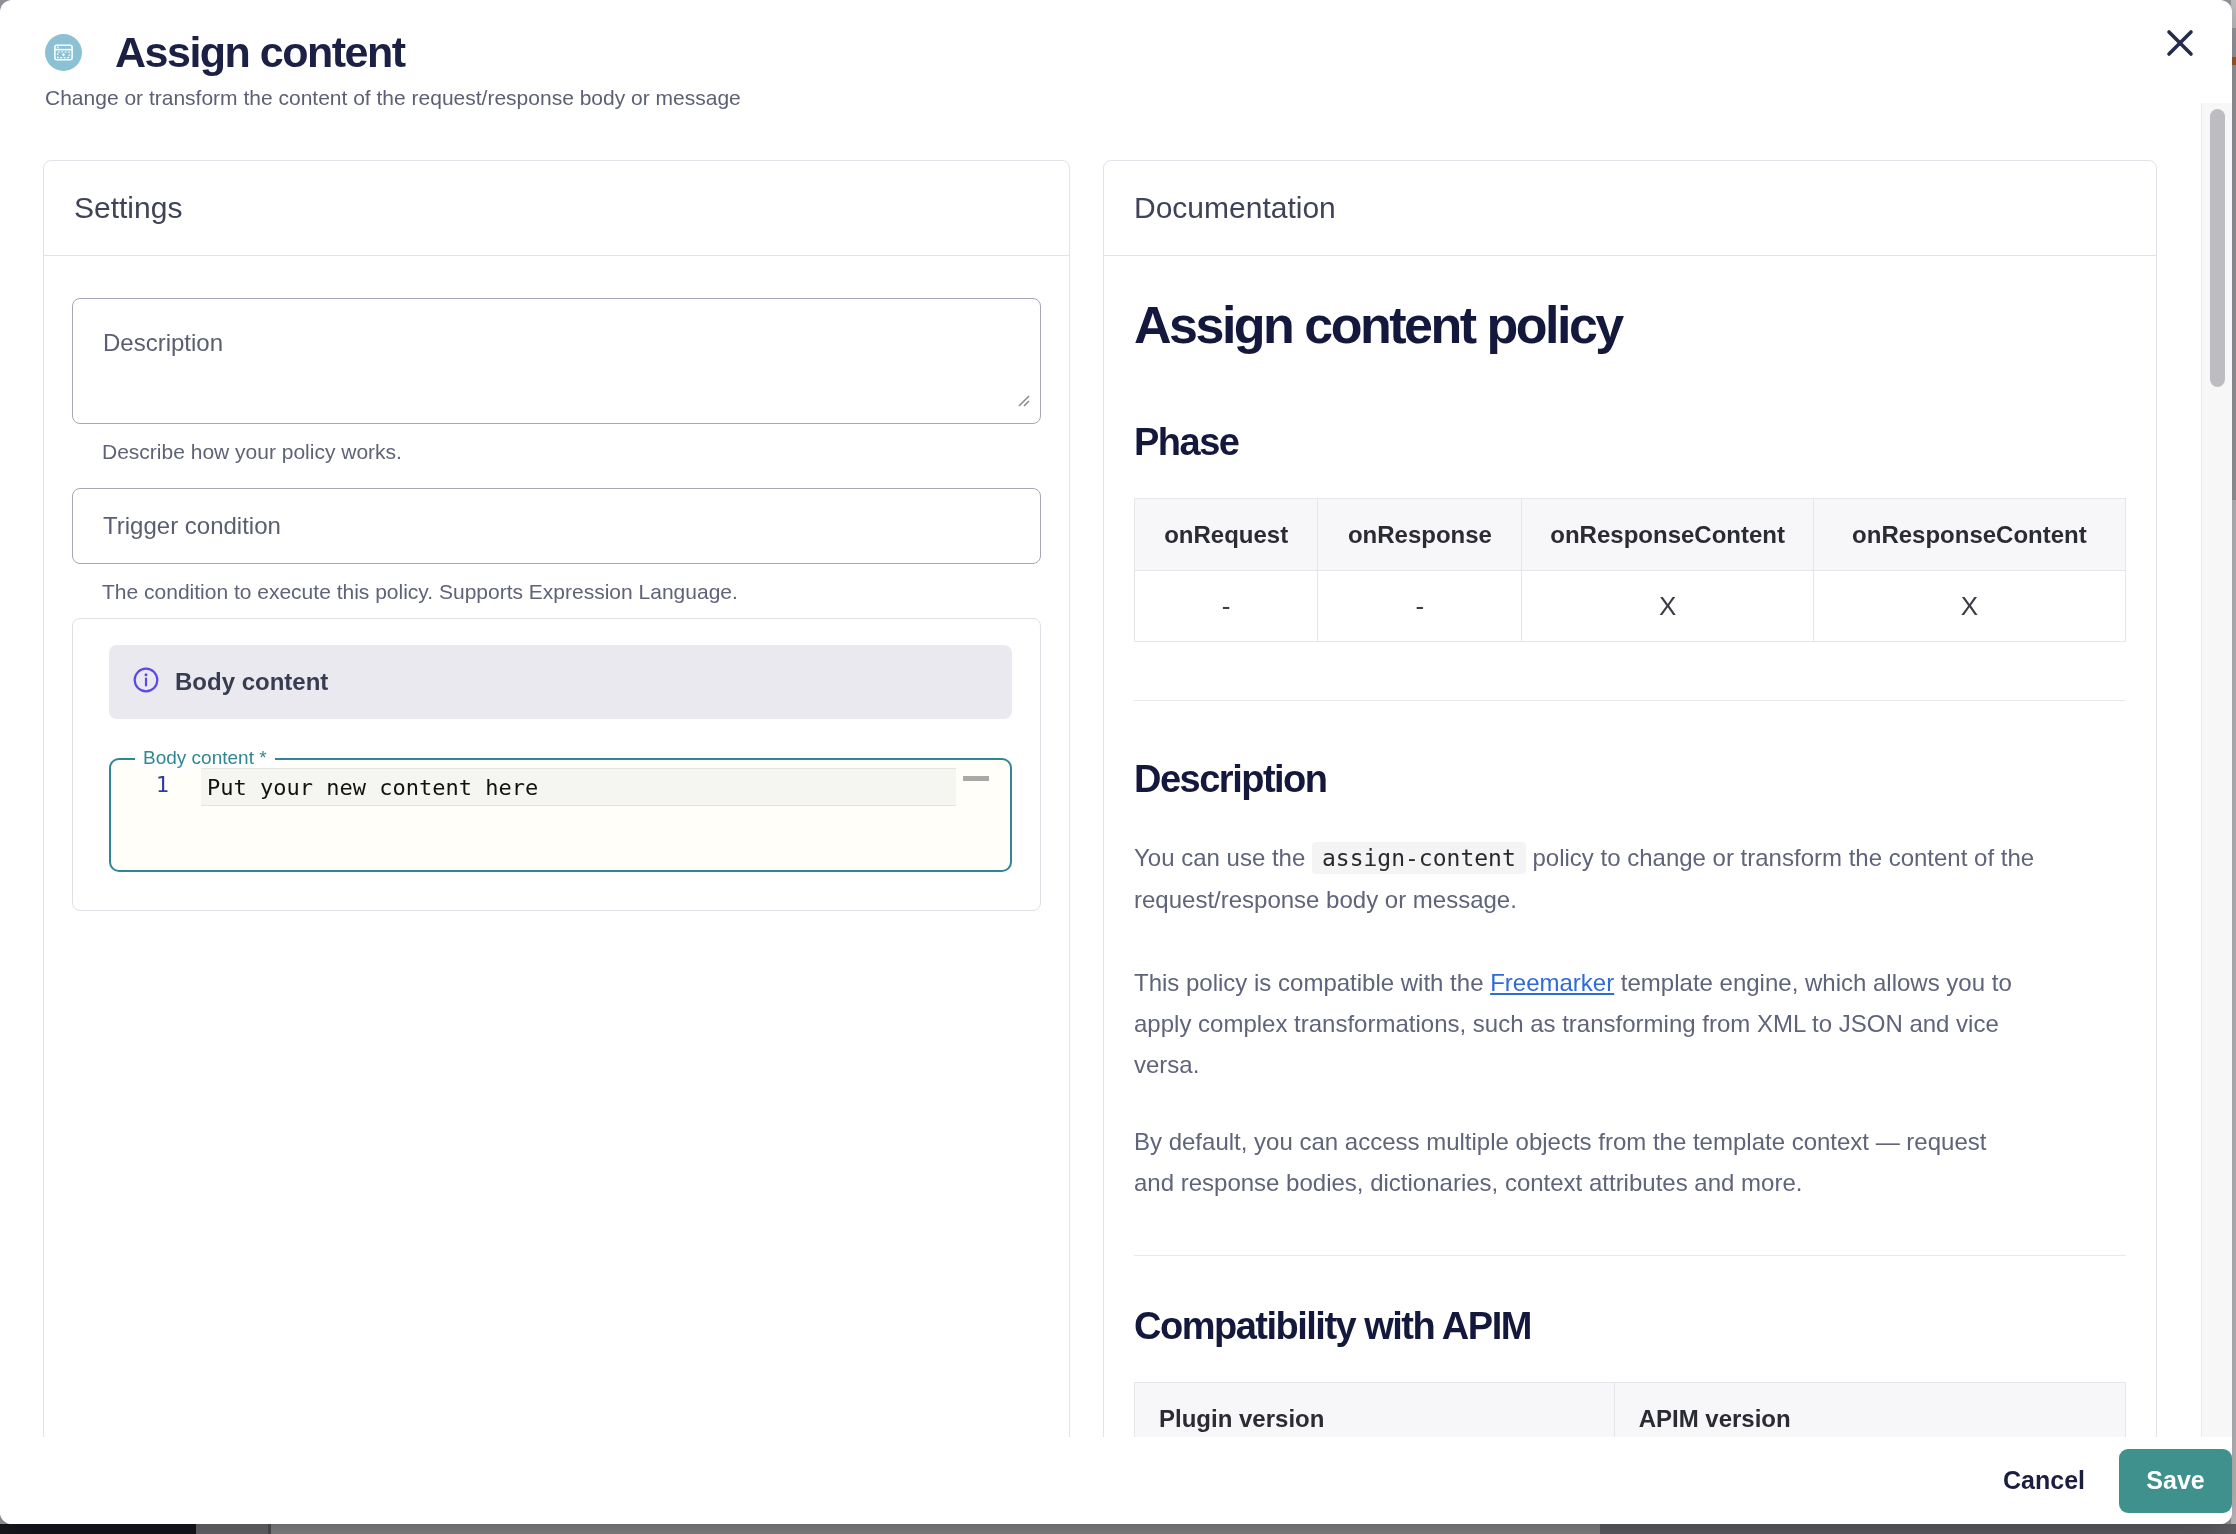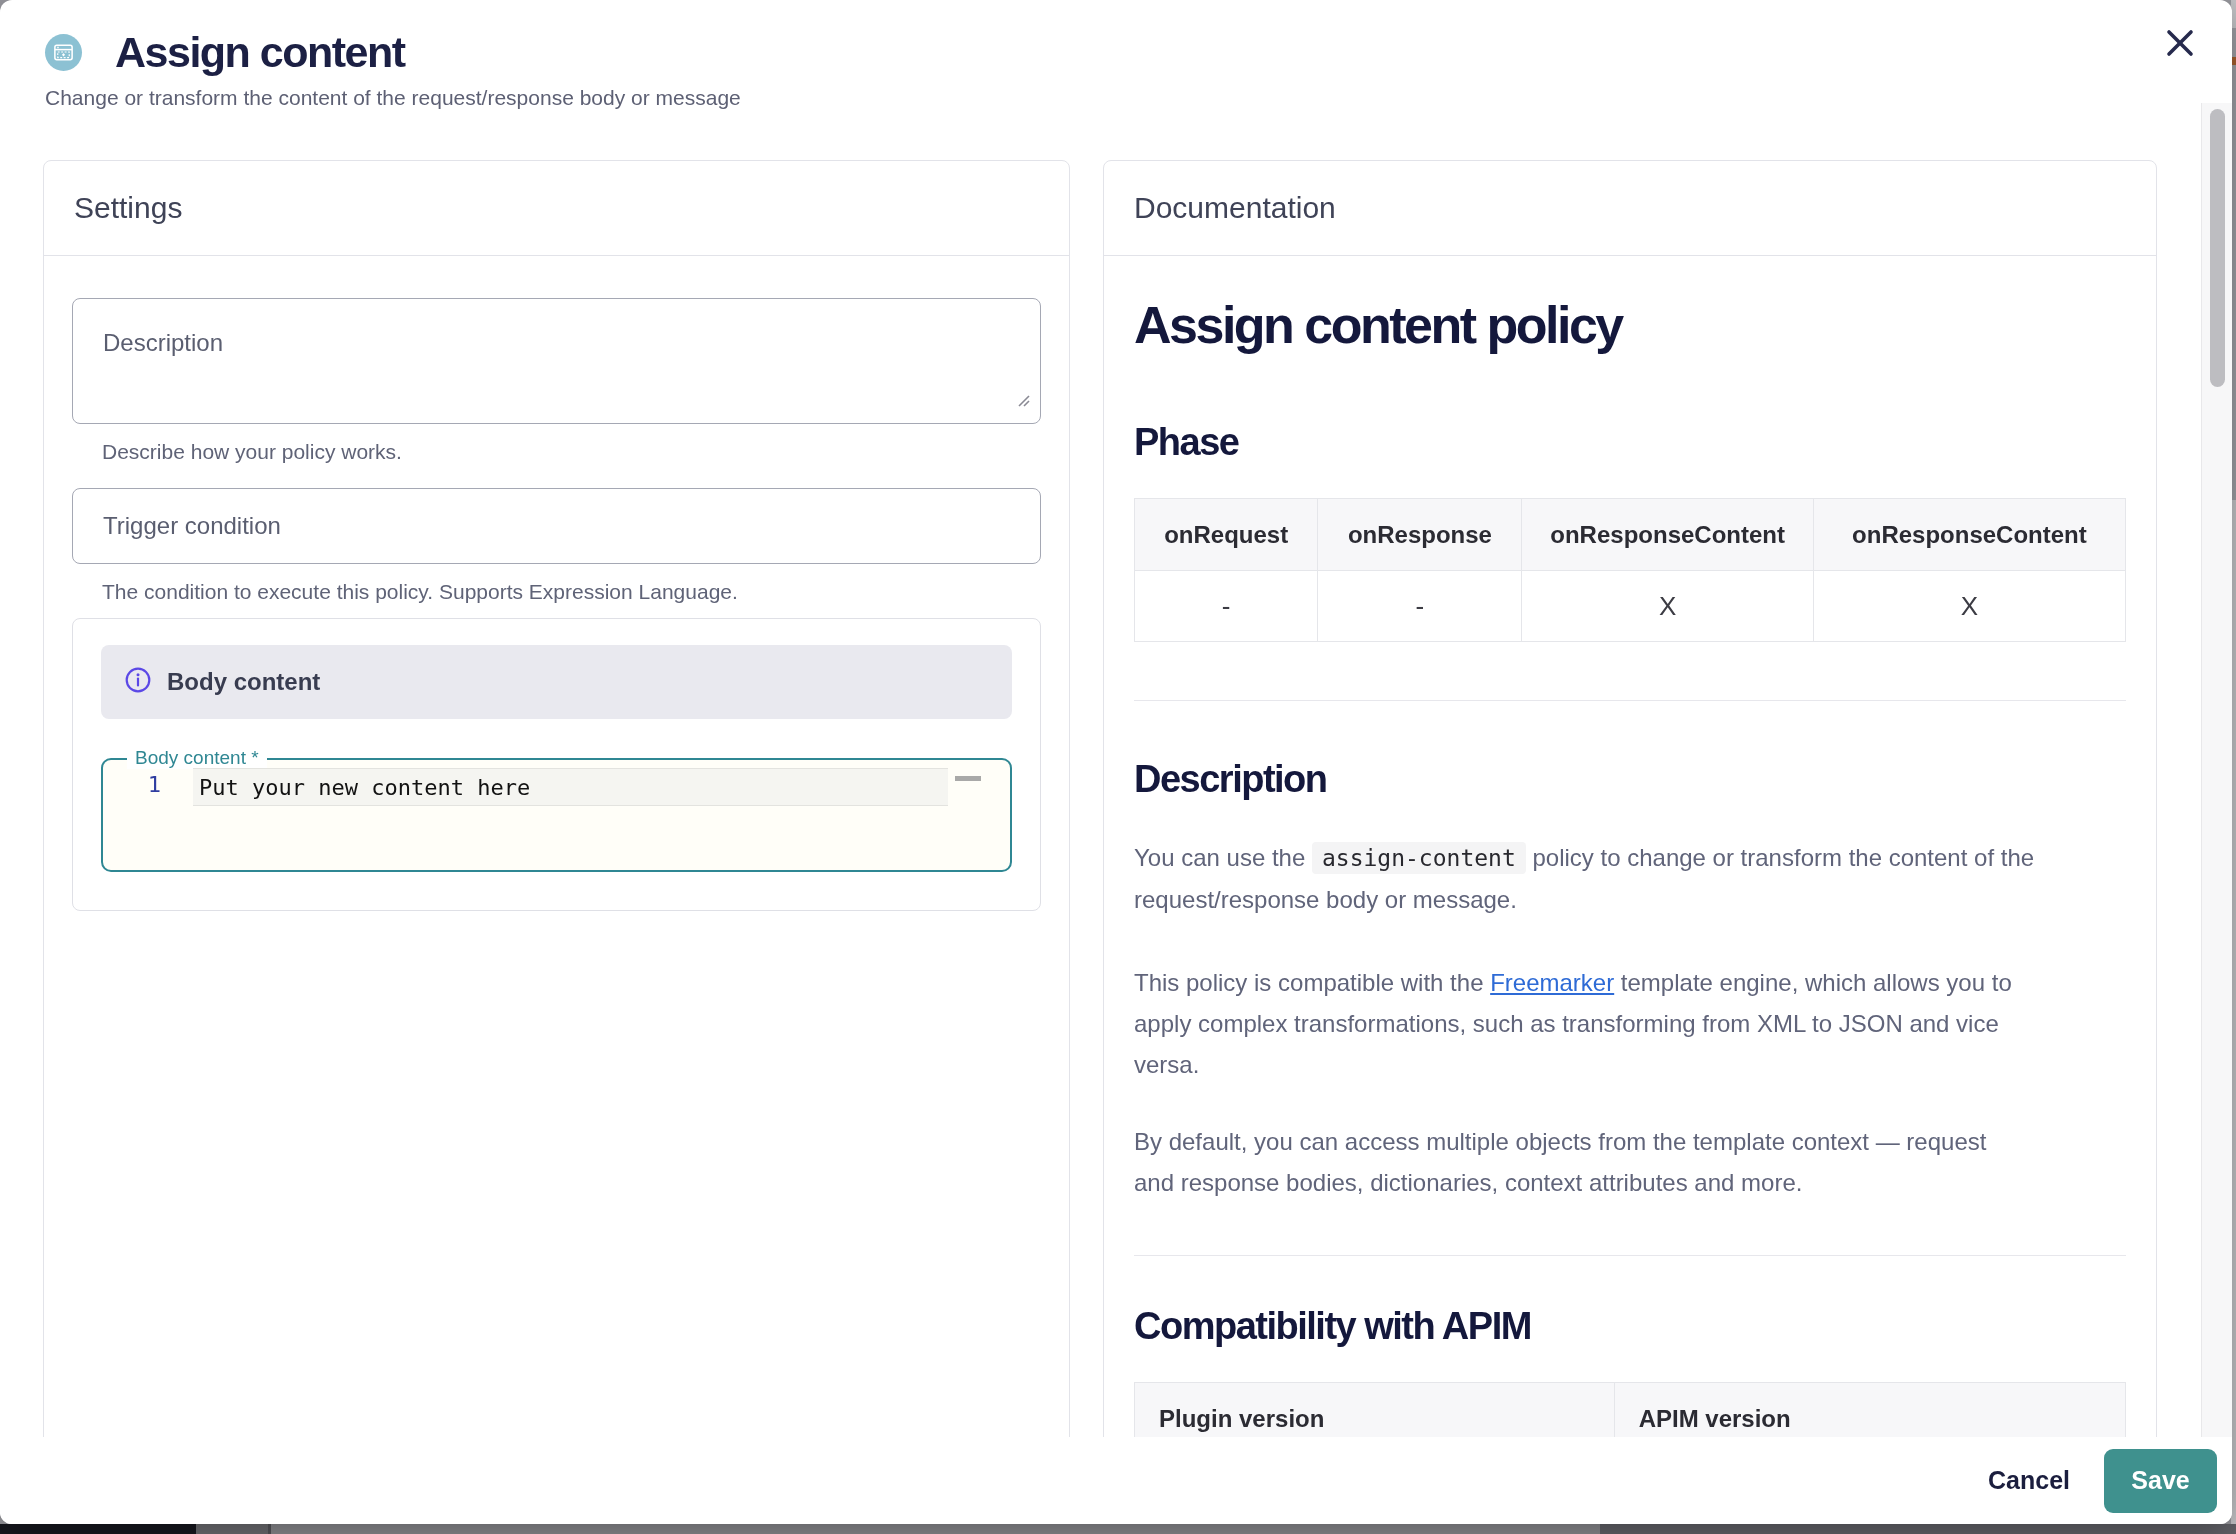--- a/index.html
+++ b/index.html
@@ -36,21 +36,21 @@
   .set-body{padding:0 28px;}
   .fld{display:block;width:100%;border:1px solid #a5a8b4;border-radius:8px;background:#fff;
     font-family:"Liberation Sans",sans-serif;font-size:24px;color:#2a2d40;outline:none;}
   .fld::placeholder{color:#5a5e70;opacity:1;}
   .ta-wrap{position:relative;margin-top:42px;}
   textarea.fld{height:126px;padding:30px 30px 0 30px;resize:none;}
   .resize-glyph{position:absolute;right:10px;bottom:12px;}
   input.fld{margin-top:22px;height:76px;padding:0 30px;}
   .hint{margin:14px 0 0 30px;font-size:21px;color:#5f6377;line-height:28px;}
   
-  .group{margin-top:12px;border:1px solid #dfe0e6;border-radius:8px;padding:26px 28px 38px 28px;}
+  .group{margin-top:12px;border:1px solid #dfe0e6;border-radius:8px;padding:26px 28px 38px 36px;}
   .info{background:#e9e9ef;border-radius:8px;padding:22px 24px;}
   .info-head{display:flex;align-items:center;gap:16px;}
   .info-title{font-size:24px;font-weight:700;color:#383c50;}
   .info-text{margin:8px 0 0 42px;font-size:23px;color:#595d71;line-height:38px;white-space:pre-line;}
   .editor{position:relative;margin-top:39px;border:2px solid #2f8793;border-radius:10px;
     background:#fffef8;height:114px;}
   .editor-label{position:absolute;top:-13px;left:24px;background:#fff;padding:0 8px;
     font-size:19px;color:#2f8793;}
   .editor-inner{position:relative;width:100%;height:100%;overflow:hidden;border-radius:8px;}
   .gutter-num{position:absolute;left:0;top:12px;width:58px;text-align:right;
@@ -83,21 +83,21 @@
     background:#f4f4f5;border-radius:4px;padding:3px 10px;white-space:nowrap;}
   .doc-link{color:#2e6bd6;text-decoration:underline;cursor:pointer;}
   
   .scroll-track{position:absolute;top:103px;bottom:87px;right:0;width:31px;background:#f7f7f8;
     border-left:1px solid #e8e8ea;}
   .scroll-thumb{position:absolute;top:6px;left:8px;width:15px;height:278px;background:#bdbdc1;
     border-radius:8px;}
   
   .footer{position:absolute;left:0;right:0;bottom:0;height:87px;background:#fff;
     border-radius:0 0 12px 12px;display:flex;align-items:center;justify-content:flex-end;
-    padding-right:15px;}
+    }
   .btn-cancel{border:none;background:transparent;font-family:"Liberation Sans",sans-serif;
     font-size:25px;font-weight:700;color:#1b1e3e;padding:0 32px;height:64px;cursor:pointer;}
   .btn-save{border:none;background:#3f918e;color:#fff;font-family:"Liberation Sans",sans-serif;
     font-size:25px;font-weight:700;width:113px;height:64px;border-radius:9px;cursor:pointer;
     margin-left:2px;}
 </style>
 </head>
 <body>
 
 <div class="screen">

